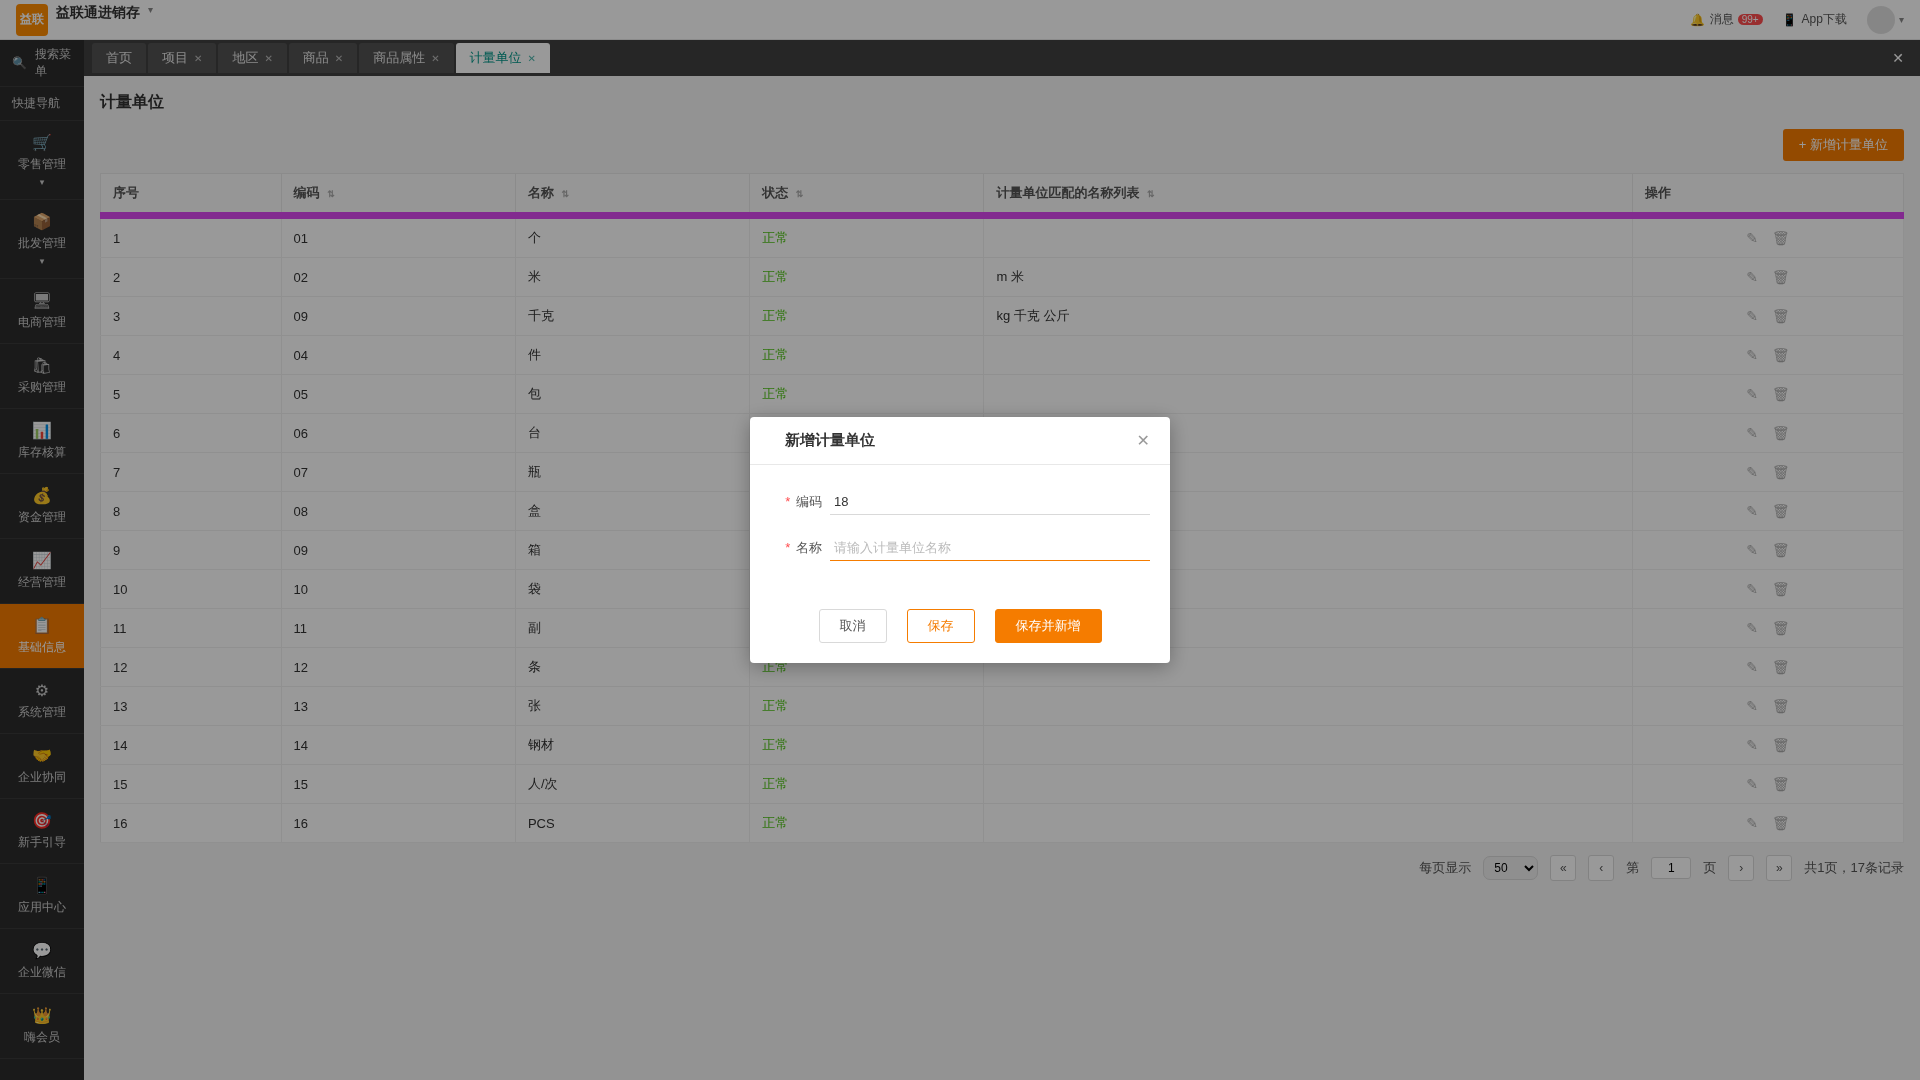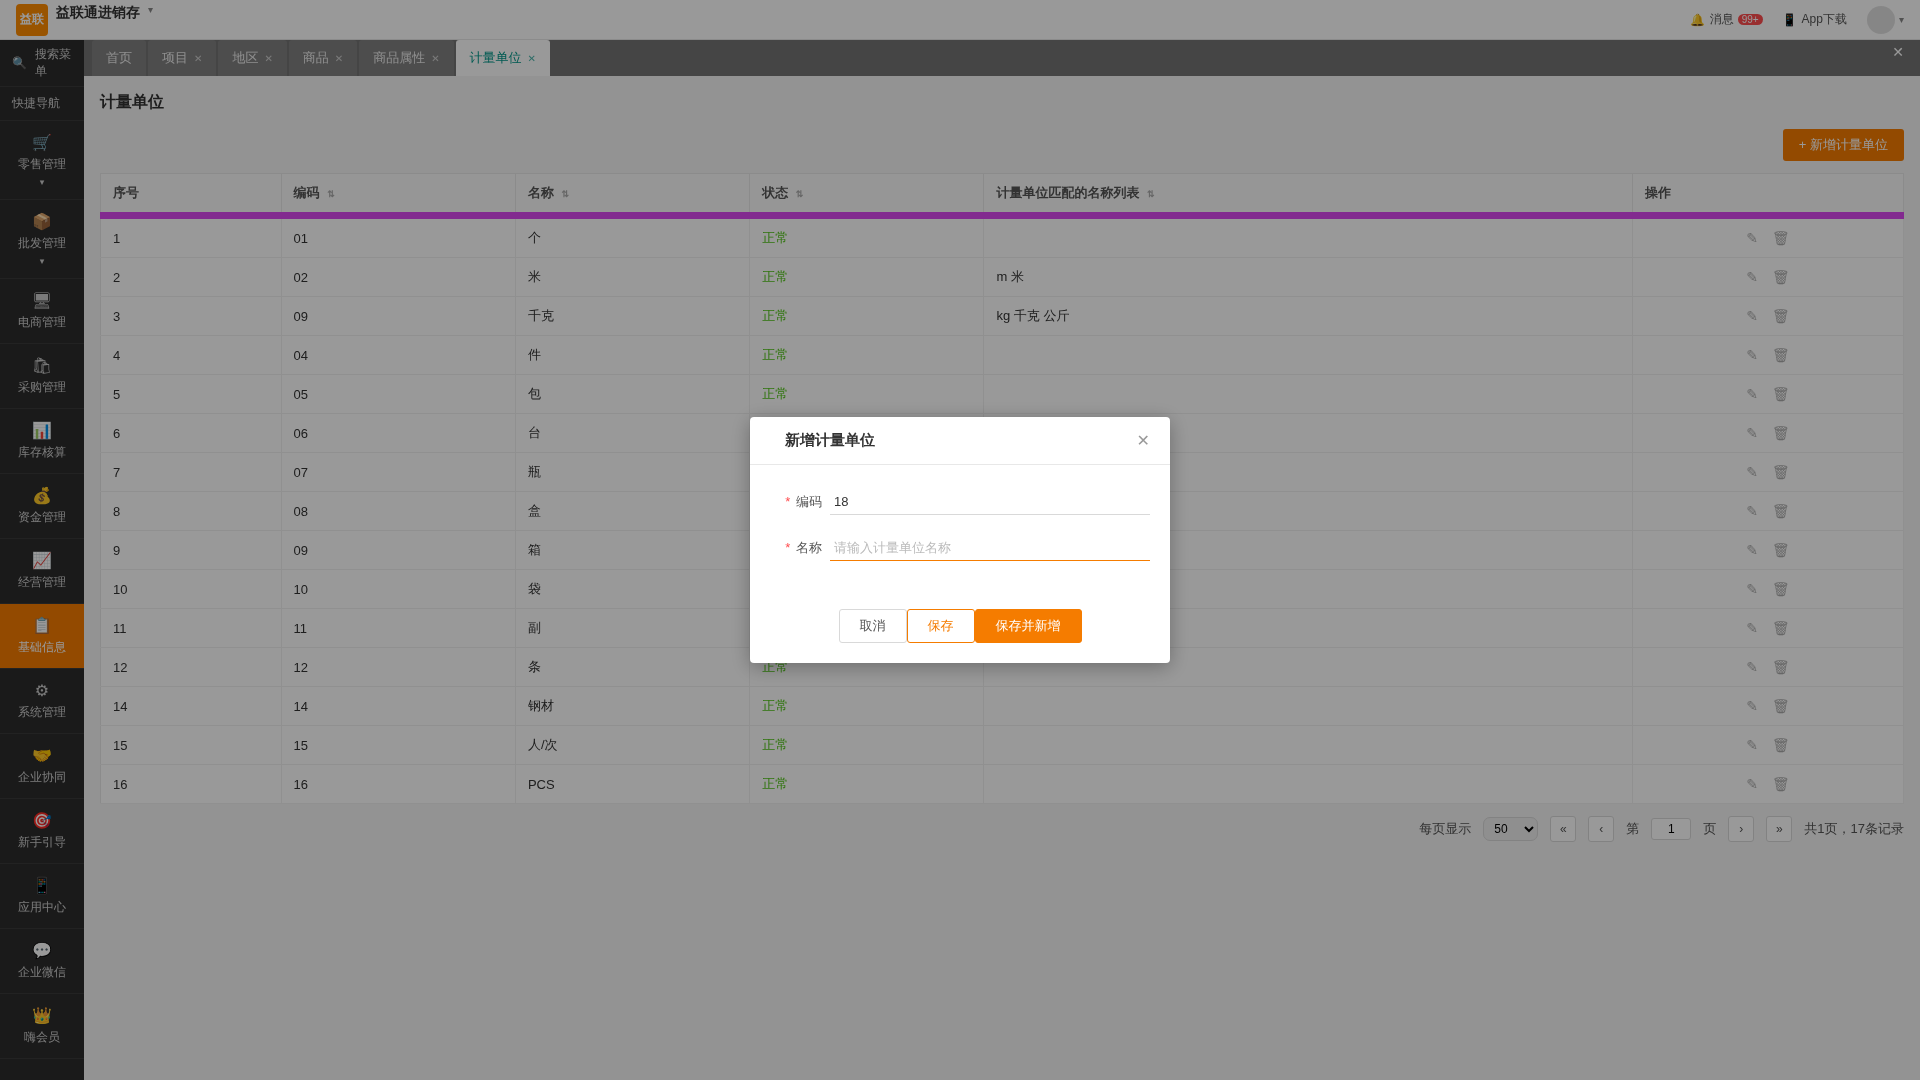--- a/index.html
+++ b/index.html
@@ -99,22 +99,23 @@
     
     .content-area {
       flex: 1;
       display: flex;
       flex-direction: column;
       overflow: hidden;
     }
 
     
     .tab-bar {
-      background: #737373;
-      display: flex;
+      background: #404040;
+      display: flex;
+      align-items: center;
       height: 36px;
       padding: 0 8px;
       gap: 2px;
       flex-shrink: 0;
     }
     .tab {
       display: flex;
       align-items: center;
       gap: 6px;
       padding: 6px 14px;
@@ -321,21 +322,21 @@
       outline: none;
       color: #333;
     }
     .form-input.focused {
       border-bottom-color: #f57c00;
     }
     .form-input::placeholder { color: #bbb; }
     .modal-footer {
       display: flex;
       justify-content: center;
-      gap: 0;
+      gap: 20px;
       padding: 12px 20px 20px;
     }
     .btn-cancel {
       background: #fff;
       border: 1px solid #d9d9d9;
       color: #555;
       padding: 7px 20px;
       border-radius: 3px;
       cursor: pointer;
       font-size: 13px;
@@ -682,20 +683,33 @@
       <td><span class="status-normal">正常</span></td>
       <td></td>
       <td>
         <div class="actions-cell">
           <span class="action-icon">✎</span>
           <span class="action-icon">🗑</span>
         </div>
       </td>
     </tr>
             <tr>
+      <td>13</td>
+      <td>13</td>
+      <td>张</td>
+      <td><span class="status-normal">正常</span></td>
+      <td></td>
+      <td>
+        <div class="actions-cell">
+          <span class="action-icon">✎</span>
+          <span class="action-icon">🗑</span>
+        </div>
+      </td>
+    </tr>
+            <tr>
       <td>14</td>
       <td>14</td>
       <td>钢材</td>
       <td><span class="status-normal">正常</span></td>
       <td></td>
       <td>
         <div class="actions-cell">
           <span class="action-icon">✎</span>
           <span class="action-icon">🗑</span>
         </div>

